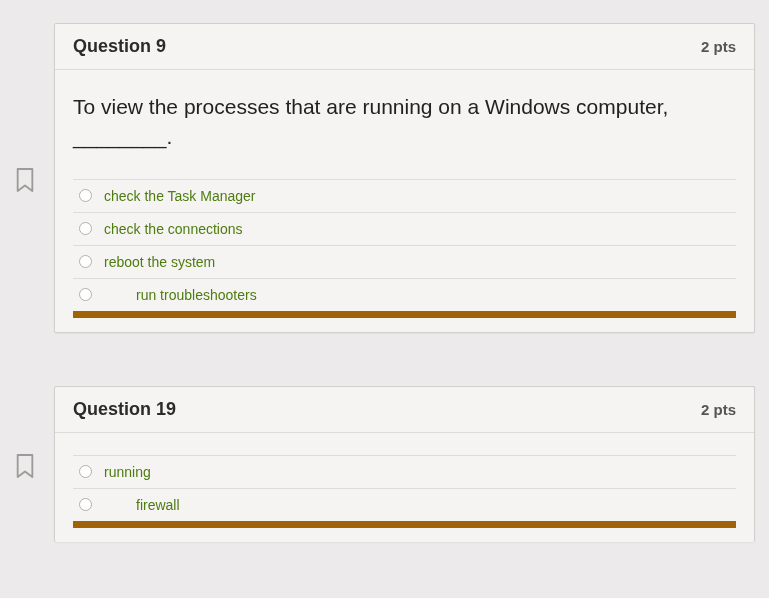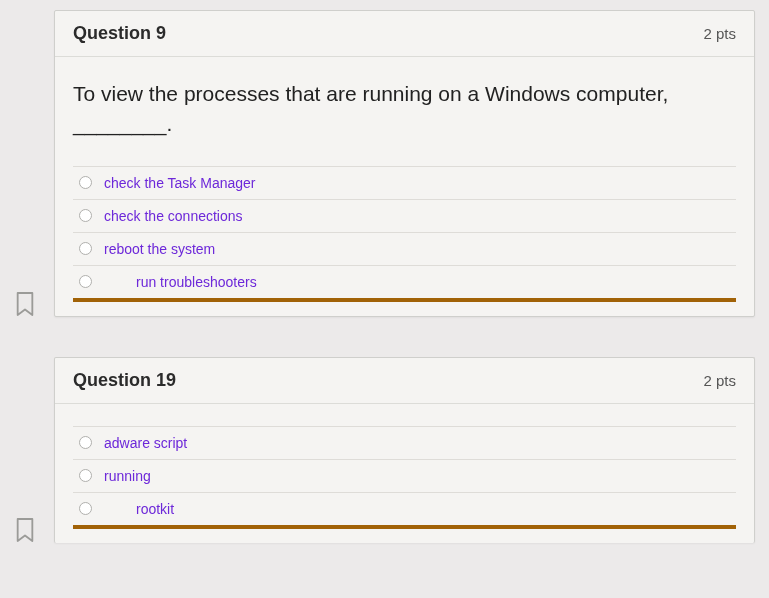--- a/index.html
+++ b/index.html
@@ -11,22 +11,23 @@
     padding: 0 0 0 0;
   }
   .page {
     display: flex;
     flex-direction: column;
     gap: 40px;
     padding: 10px 14px 0 14px;
   }
   .question-block {
     display: flex;
-    align-items: flex-end;
+    align-items: center;
     gap: 18px;
+    margin-top: 13px;
   }
   .bookmark {
     width: 22px;
     height: 26px;
     flex-shrink: 0;
     margin-top: 4px;
   }
   .bookmark svg { width: 100%; height: 100%; display: block; }
   .card {
     flex: 1;
@@ -36,34 +37,34 @@
     box-shadow: 0 1px 2px rgba(0,0,0,.05);
   }
   .card-header {
     display: flex;
     justify-content: space-between;
     align-items: center;
     padding: 12px 18px;
     border-bottom: 1px solid #dcdcd8;
   }
   .q-title { font-weight: 700; font-size: 18px; color: #2b2b2b; }
-  .q-pts { font-size: 15px; color: #555; }
+  .q-pts { font-size: 15px; color: #555; font-weight: bold; }
   .card-body { padding: 22px 18px 14px 18px; }
   .prompt { font-size: 21px; color: #222; line-height: 1.45; margin-bottom: 26px; }
   .options { }
   .option-row {
     display: flex;
     align-items: center;
     gap: 12px;
     padding: 8px 6px;
     border-top: 1px solid #dedcd8;
     font-size: 14px;
-    color: #6d28d9;
+    color: #4d7c0f;
   }
-  .option-row:last-child { border-bottom: 4px solid #a16207; gap: 44px; }
+  .option-row:last-child { border-bottom: 7px solid #a16207; gap: 44px; }
   .radio {
     width: 13px; height: 13px;
     border: 1.5px solid #b0b0ad;
     border-radius: 50%;
     flex-shrink: 0;
     background: #fff;
   }
   .card.noborderbottom { border-bottom: none; }
 </style>
 </head>
@@ -114,28 +115,24 @@
     </div>
     <div class="card noborderbottom">
       <div class="card-header">
         <div class="q-title">Question 19</div>
         <div class="q-pts">2 pts</div>
       </div>
       <div class="card-body">
         <div class="options">
           <div class="option-row">
             <span class="radio"></span>
-            <span>adware script</span>
-          </div>
-          <div class="option-row">
-            <span class="radio"></span>
             <span>running</span>
           </div>
           <div class="option-row">
             <span class="radio"></span>
-            <span>rootkit</span>
+            <span>firewall</span>
           </div>
         </div>
       </div>
     </div>
   </div>
 
 </div>
 
 </body></html>

